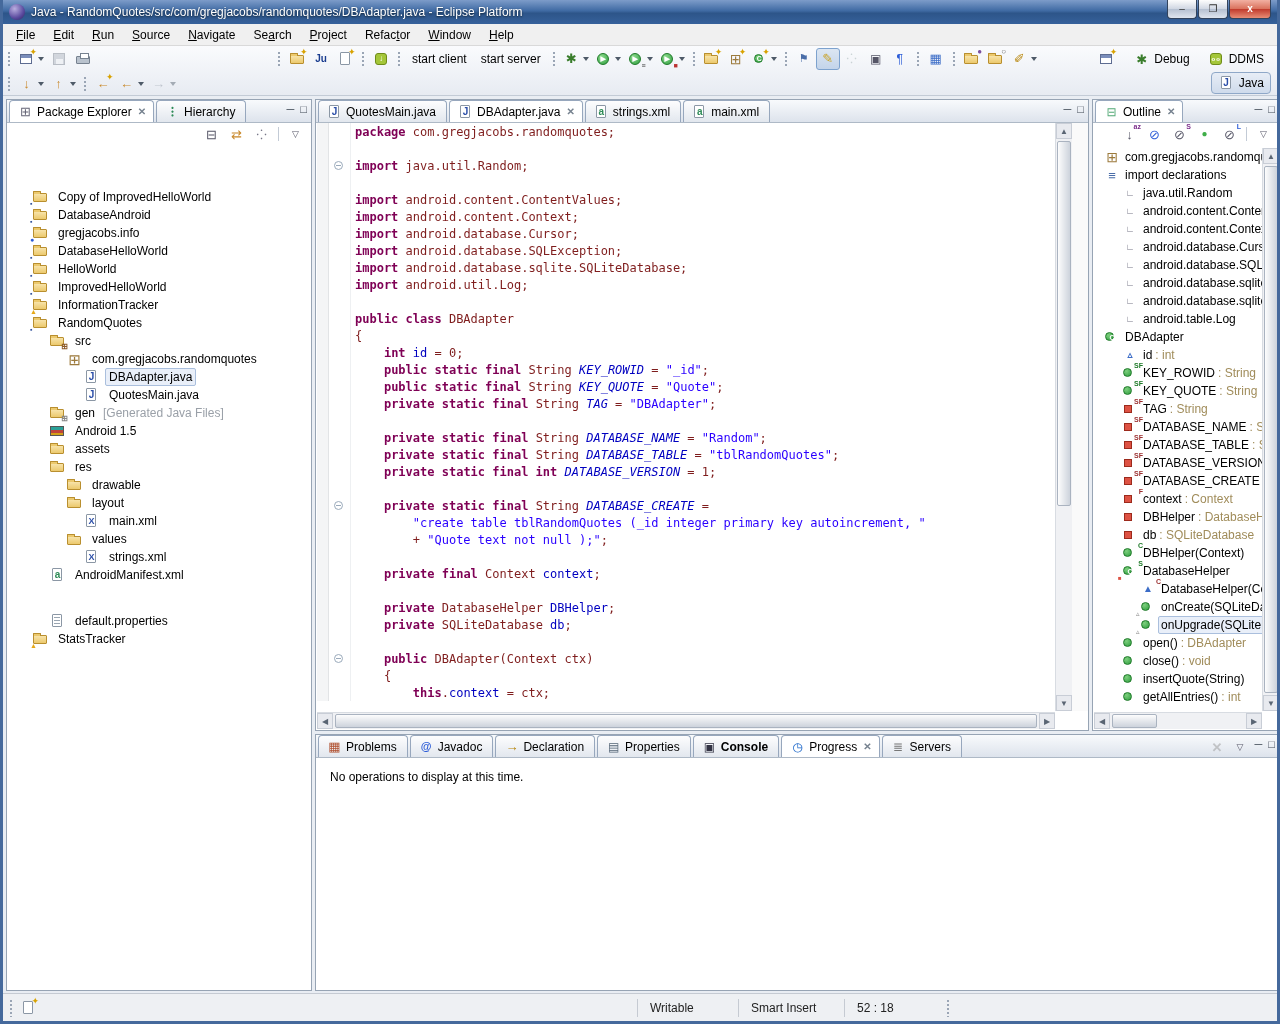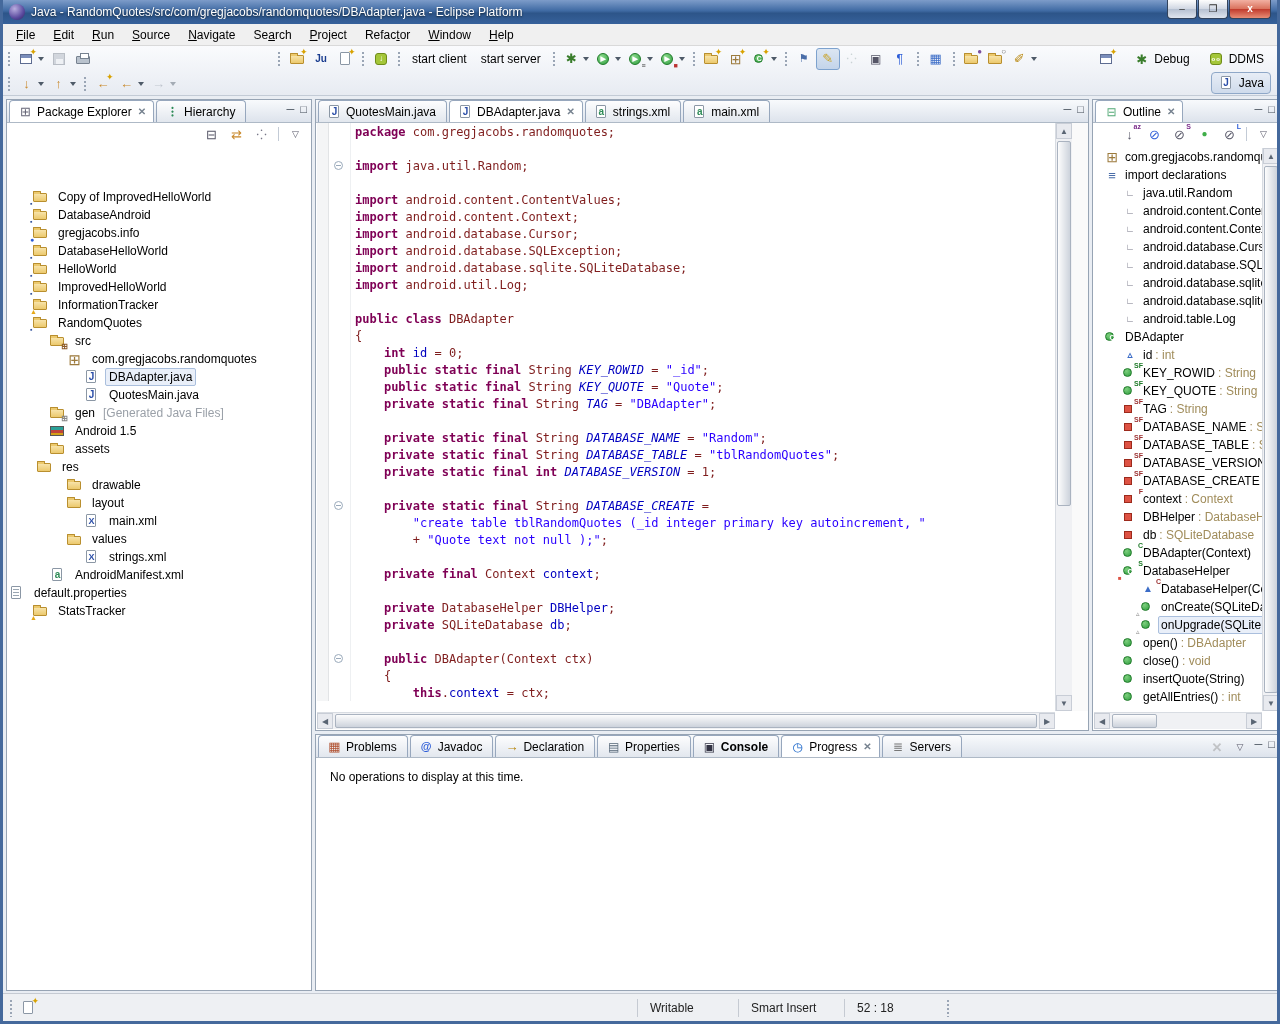--- a/index.html
+++ b/index.html
@@ -545,21 +545,21 @@
             <span class="pt-books"></span>
           </span>
           <span class="label">Android 1.5</span>
         </div>
         <div class="trow2" style="padding-left: 41px;">
           <span class="ic">
             <span class="pt-folder"></span>
           </span>
           <span class="label">assets</span>
         </div>
-        <div class="trow2" style="padding-left: 28px;">
+        <div class="trow2" style="padding-left: 41px;">
           <span class="ic">
             <span class="pt-folder"></span>
           </span>
           <span class="label">res</span>
         </div>
         <div class="trow2" style="padding-left: 58px;">
           <span class="ic">
             <span class="pt-folder"></span>
           </span>
           <span class="label">drawable</span>
@@ -590,21 +590,21 @@
           </span>
           <span class="label">strings.xml</span>
         </div>
         <div class="trow2" style="padding-left: 41px;">
           <span class="ic">
             <span class="pt-doc"></span>
             <span class="tx" style="color: rgb(46, 139, 87); font-weight: bold; font-size: 10px;">a</span>
           </span>
           <span class="label">AndroidManifest.xml</span>
         </div>
-        <div class="trow2" style="">
+        <div class="trow2" style="padding-left: 41px; margin-top: 28px;">
           <span class="ic">
             <span class="pt-doc"></span>
             <span class="pt-lines"></span>
           </span>
           <span class="label">default.properties</span>
         </div>
         <div class="trow2" style="padding-left: 24px;">
           <span class="ic">
             <span class="pt-folder"></span>
             <span class="dec-bl" style="color: rgb(230, 168, 23); font-size: 7px;">▲</span>
@@ -1042,21 +1042,21 @@
             <span class="pt-redsq"></span>
           </span>
           <span class="label">db</span>
           <span class="otype"> : SQLiteDatabase</span>
         </div>
         <div class="orow" style="padding-left: 26px;">
           <span class="ic oic">
             <span class="pt-grncirc"></span>
             <span class="dec" style="color: rgb(30, 122, 40);">C</span>
           </span>
-          <span class="label">DBAdapter(Context)</span>
+          <span class="label">DBHelper(Context)</span>
         </div>
         <div class="orow" style="padding-left: 26px;">
           <span class="ic oic">
             <span class="pt-grncirc"></span>
             <span class="wtx" style="font-size: 7px;">C</span>
             <span class="dec-bl" style="color: rgb(221, 82, 67); font-size: 6px;">■</span>
             <span class="dec" style="color: rgb(30, 122, 40);">S</span>
           </span>
           <span class="label">DatabaseHelper</span>
         </div>

